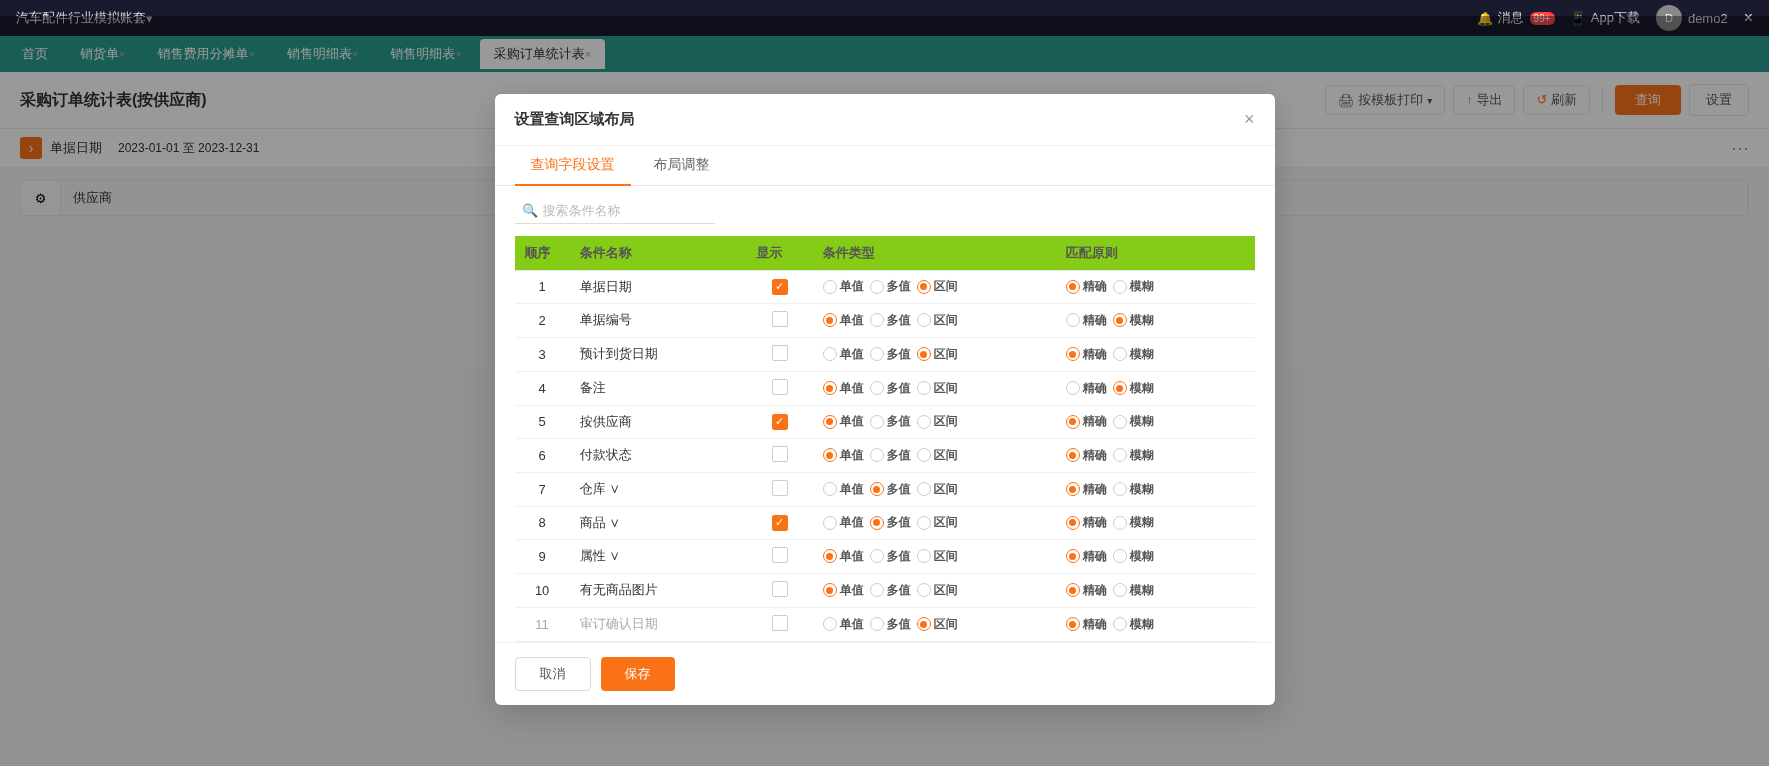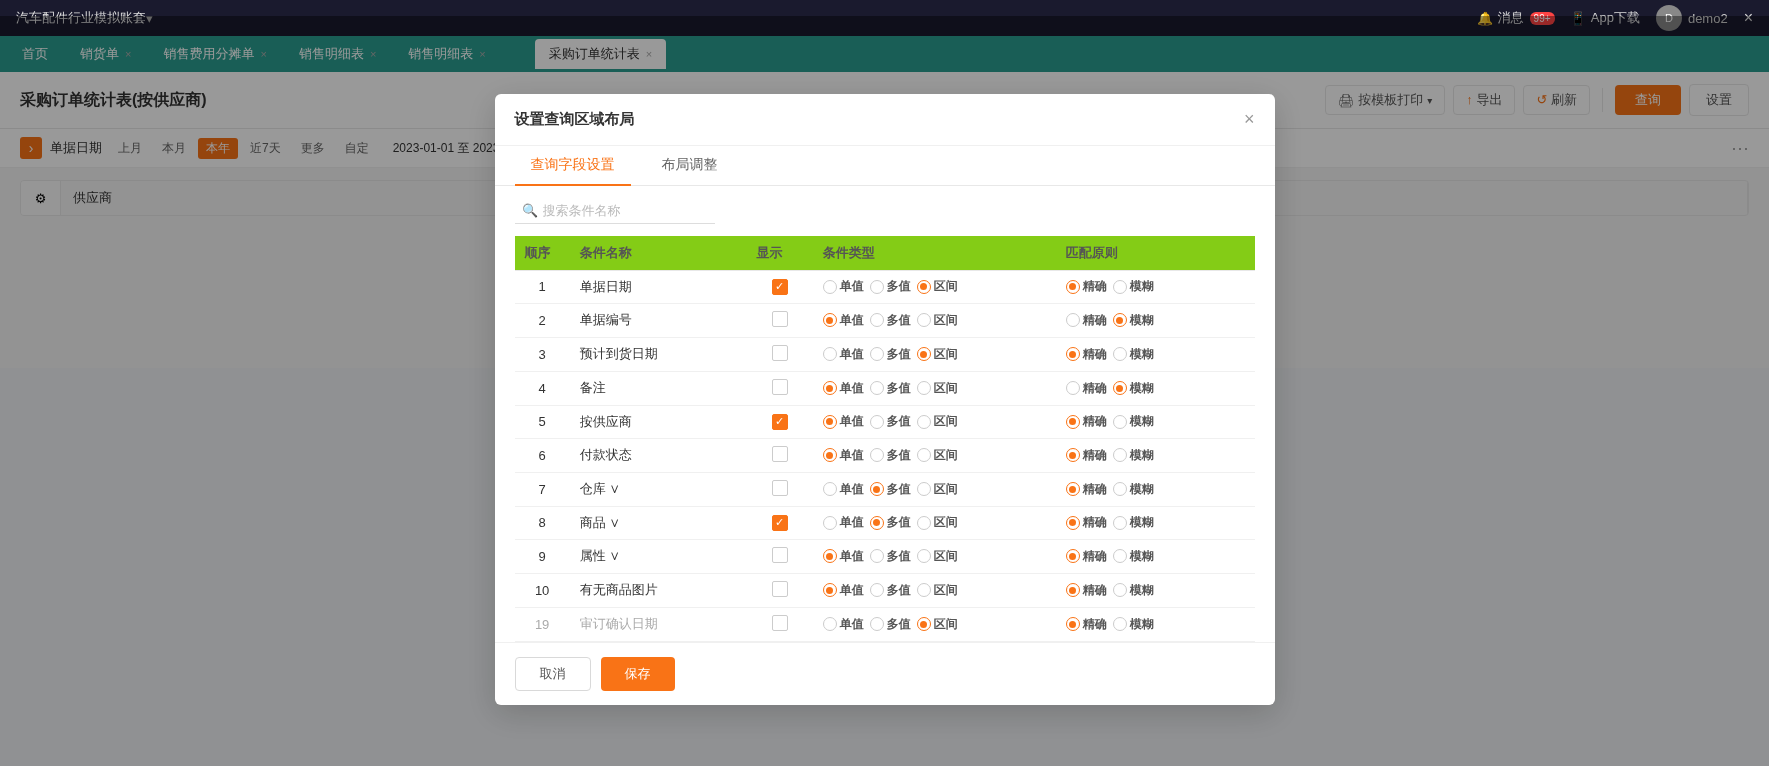--- a/index.html
+++ b/index.html
@@ -34,24 +34,23 @@
       gap: 4px;
     }
     .tab-item {
       padding: 6px 14px;
       border-radius: 4px 4px 0 0;
       font-size: 13px;
       color: white;
       cursor: pointer;
       display: flex;
       align-items: center;
-      gap: 6px;
       text-align: right;
     }
-    .tab-item.active { background: white; color: #333; border-radius: 4px 4px 0 0; margin-left: 31px; }
+    .tab-item.active { background: white; color: #333; border-radius: 4px 4px 0 0; }
     .tab-item .close-x { font-size: 11px; color: #aaa; cursor: pointer; }
     .tab-home { padding: 6px 14px; color: white; cursor: pointer; font-size: 13px; }
 
     
     .page-header {
       background: white;
       padding: 12px 20px;
       display: flex;
       align-items: center;
       justify-content: space-between;
@@ -123,21 +122,21 @@
       justify-content: space-between;
     }
     .modal-title { font-size: 15px; font-weight: bold; color: #333; }
     .modal-close { background: none; border: none; font-size: 18px; cursor: pointer; color: #999; line-height: 1; }
 
     
     .modal-tabs {
       display: flex;
       padding: 0 20px;
       border-bottom: 1px solid #e8e8e8;
-      gap: 15px;
+      gap: 7px;
     }
     .modal-tab {
       padding: 10px 16px;
       font-size: 14px;
       cursor: pointer;
       color: #666;
       border-bottom: 2px solid transparent;
       margin-bottom: -1px;
     }
     .modal-tab.active { color: #f97316; border-bottom: 2px solid #f97316; font-weight: 500; }
@@ -311,28 +310,20 @@
     </button>
     <div style="width:1px;height:24px;background:#e8e8e8;margin:0 4px;"></div>
     <button class="btn-query">查询</button>
     <button class="btn-set">设置</button>
   </div>
 </div>
 
 <div class="filter-bar">
   <button class="filter-toggle">›</button>
   <span class="filter-label">单据日期</span>
-  <div class="date-chips">
-    <span class="chip">上月</span>
-    <span class="chip">本月</span>
-    <span class="chip active">本年</span>
-    <span class="chip">近7天</span>
-    <span class="chip">更多</span>
-    <span class="chip">自定</span>
-  </div>
   <span class="date-range">2023-01-01 至 2023-12-31</span>
   <span style="margin-left:auto;color:#999;cursor:pointer;font-size:18px;">···</span>
 </div>
 
 <div class="main-content">
   <div class="table-header-row">
     <div class="col-settings">
       <span>⚙</span>
     </div>
     <div class="col-header">供应商</div>
@@ -696,21 +687,21 @@
                     <span>精确</span>
                   </label>
                   <label class="radio-item">
                     <span class="radio-circle"></span>
                     <span>模糊</span>
                   </label>
                 </div>
               </td>
             </tr>
             <tr class="partial-row">
-              <td class="col-order">19</td>
+              <td class="col-order">11</td>
               <td class="col-name">审订确认日期</td>
               <td class="col-show" style="text-align: center;"><div class="custom-checkbox"></div></td>
               <td class="col-type">
                 <div class="radio-group">
                   <label class="radio-item">
                     <span class="radio-circle"></span>
                     <span>单值</span>
                   </label>
                   <label class="radio-item">
                     <span class="radio-circle"></span>

